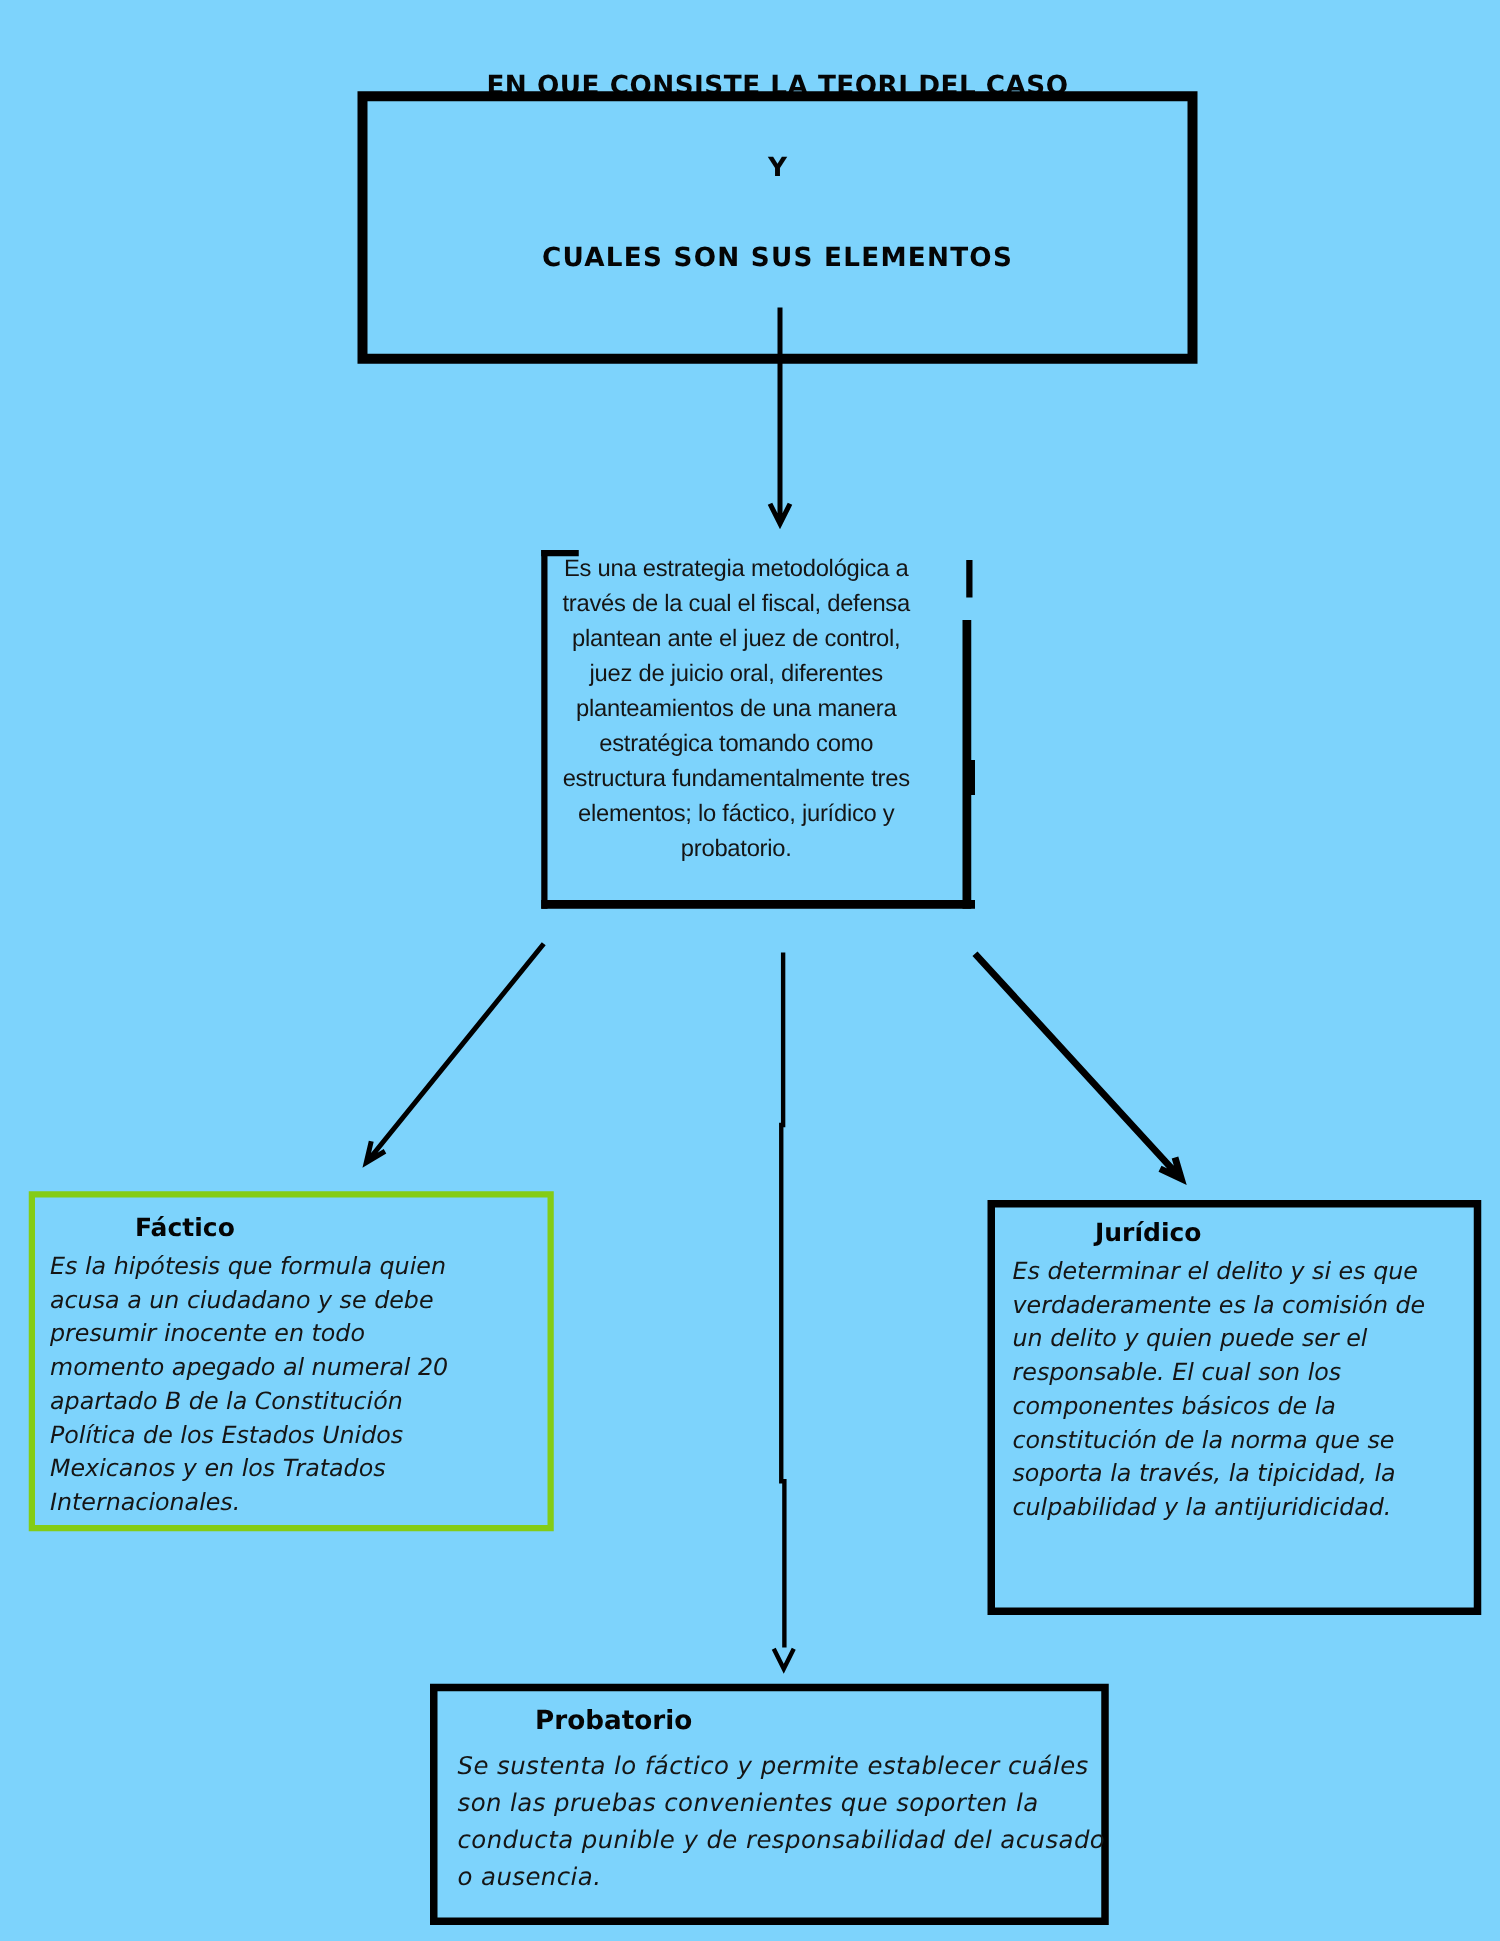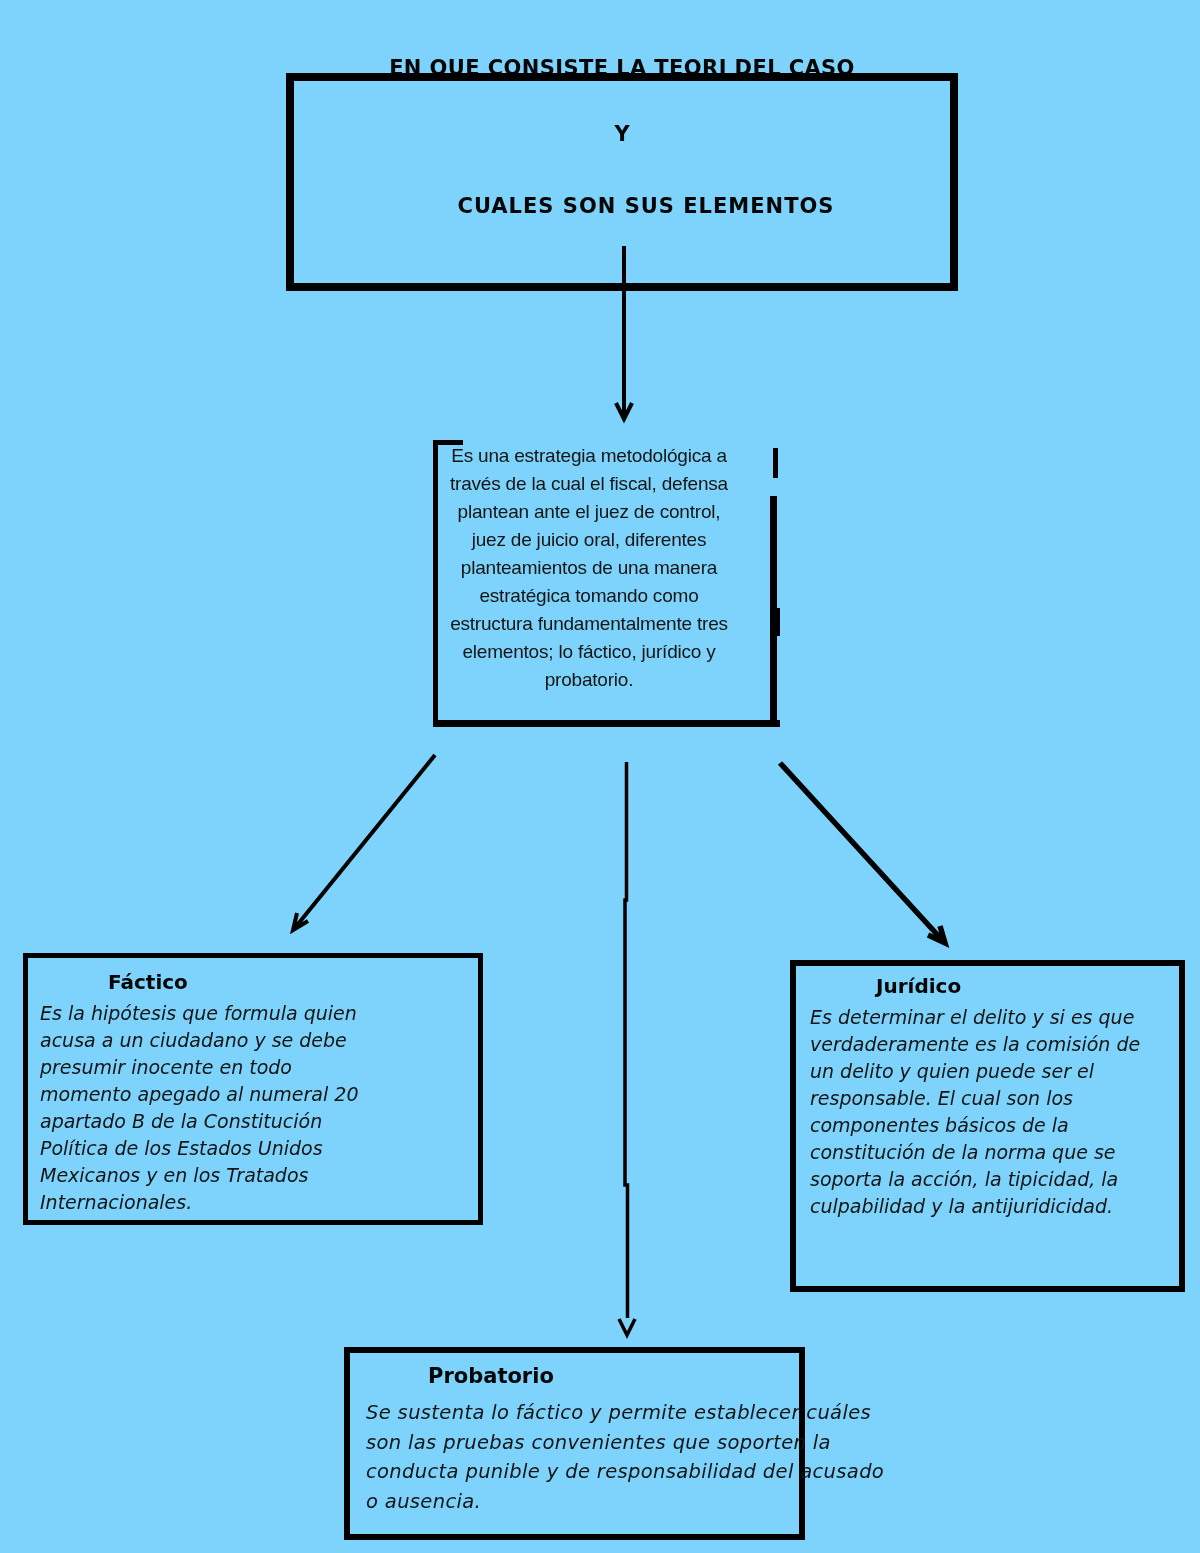--- a/index.html
+++ b/index.html
@@ -9,35 +9,35 @@
   .abs{position:absolute;}
   .pre{white-space:pre;}
   
   .overline{left:286px;top:52px;width:672px;text-align:center;z-index:1;
             font-weight:bold;font-size:21px;letter-spacing:.4px;line-height:32px;color:#050505;}
   
   .box-title{left:286px;top:73px;width:672px;height:218px;border:8px solid #000;box-sizing:border-box;z-index:2;}
   .title-y{position:absolute;left:0;top:41px;width:100%;text-align:center;
            font-weight:bold;font-size:21px;color:#050505;}
   .title-sub{position:absolute;left:0;top:113px;width:100%;text-align:center;
-             font-weight:bold;font-size:21px;letter-spacing:1px;color:#050505;padding-left:24px;}
+             font-weight:bold;font-size:21px;letter-spacing:1px;color:#050505;}
   
   .box-def{left:433px;top:440px;width:344px;height:287px;box-sizing:border-box;z-index:2;text-align:center;}
   .def-left{position:absolute;left:0;top:0;width:5px;height:100%;background:#000;}
   .def-bottom{position:absolute;left:0;bottom:0;width:101%;height:7px;background:#000;}
   .def-right{position:absolute;right:0;top:56px;width:7px;height:231px;background:#000;}
   .def-stub{position:absolute;left:0;top:0;width:30px;height:5px;background:#000;}
   .def-cursor-top{position:absolute;right:-1px;top:8px;width:5px;height:30px;background:#000;}
   .def-cursor-mid{position:absolute;right:-3px;top:168px;width:4px;height:28px;background:#000;}
   .def-text{position:absolute;left:17px;top:2px;font-family:"Liberation Sans",sans-serif;
             font-size:19px;line-height:28px;letter-spacing:-.2px;color:#151515;}
   
-  .box-factico{left:23px;top:953px;width:460px;height:272px;border:5px solid #000000;box-sizing:border-box;z-index:2;}
+  .box-factico{left:23px;top:953px;width:420px;height:272px;border:5px solid #84cc16;box-sizing:border-box;z-index:2;}
   .box-juridico{left:790px;top:960px;width:395px;height:332px;border:6px solid #000;box-sizing:border-box;z-index:2;}
-  .box-probatorio{left:344px;top:1347px;width:461px;height:193px;border:6px solid #000;box-sizing:border-box;z-index:2;}
+  .box-probatorio{left:344px;top:1347px;width:543px;height:193px;border:6px solid #000;box-sizing:border-box;z-index:2;}
   .heading{font-weight:bold;font-size:20px;line-height:28px;color:#050505;}
   .h-factico{margin:10px 0 0 80px;}
   .h-juridico{margin:6px 0 0 80px;}
   .h-probatorio{margin:8px 0 0 78px;font-size:21px;line-height:30px;}
   .body-text{font-size:19px;line-height:27px;color:#151515;font-style:italic;}
   .t-factico{margin:4px 0 0 12px;}
   .t-juridico{margin:4px 0 0 14px;}
   .t-probatorio{margin:7px 12px 0 16px;font-size:19.5px;line-height:29.5px;letter-spacing:.35px;}
 </style>
 </head>
@@ -90,21 +90,21 @@
   </div>
 
   <div class="abs box-juridico">
     <div class="heading h-juridico">Jurídico</div>
     <div class="body-text t-juridico pre">Es determinar el delito y si es que
 verdaderamente es la comisión de
 un delito y quien puede ser el
 responsable. El cual son los
 componentes básicos de la
 constitución de la norma que se
-soporta la acción, la tipicidad, la
+soporta la través, la tipicidad, la
 culpabilidad y la antijuridicidad.</div>
   </div>
 
   <div class="abs box-probatorio">
     <div class="heading h-probatorio">Probatorio</div>
     <div class="body-text t-probatorio pre">Se sustenta lo fáctico y permite establecer cuáles
 son las pruebas convenientes que soporten la
 conducta punible y de responsabilidad del acusado
 o ausencia.</div>
   </div>

